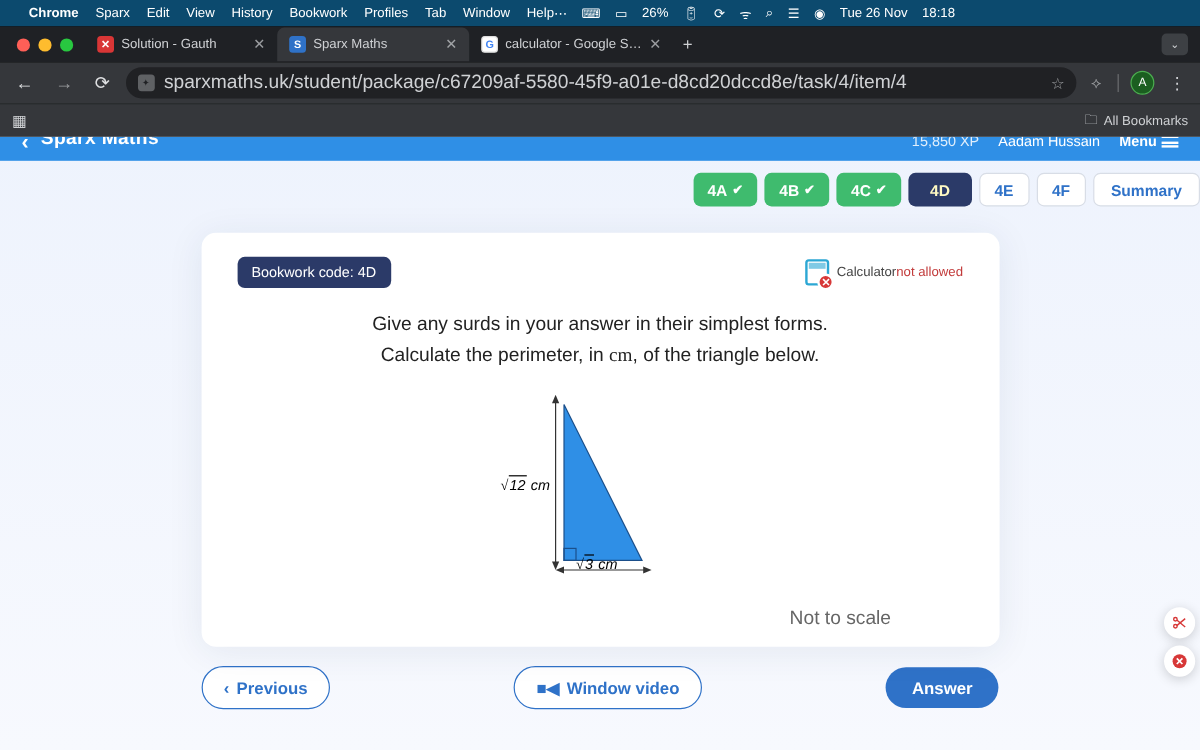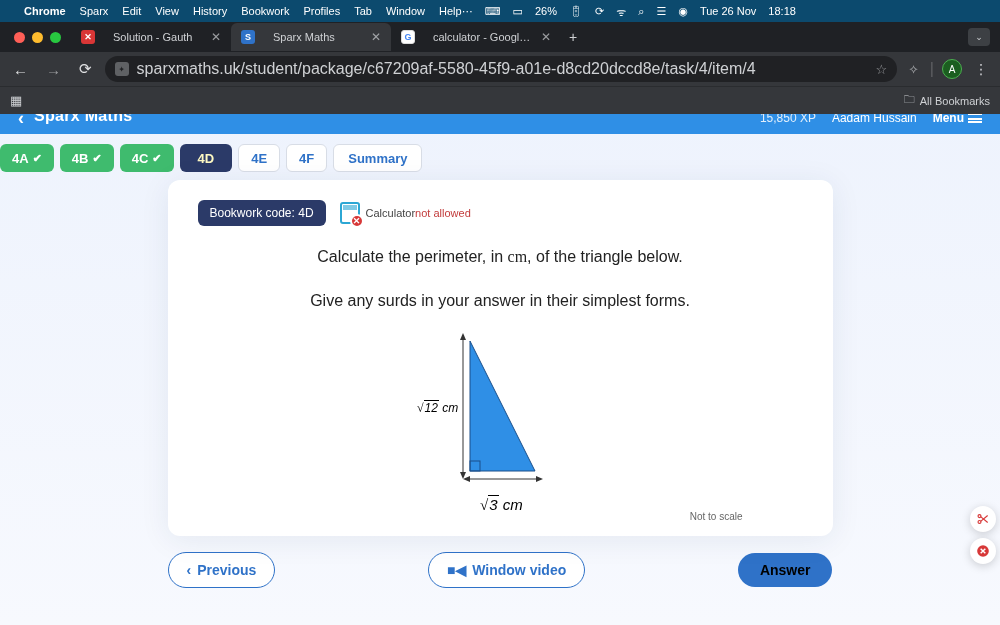--- a/index.html
+++ b/index.html
@@ -12,21 +12,21 @@
 .macbar-left span.bold { font-weight:600; }
 .macbar-right { display:flex; gap:12px; align-items:center; font-size:11px; }
 
 
 .tabstrip { height:30px; background:#1f2125; display:flex; align-items:center; padding:0 4px; }
 .traffic { display:flex; gap:7px; padding:0 10px; }
 .traffic span { width:11px; height:11px; border-radius:50%; display:block; }
 .tab { display:flex; align-items:center; gap:6px; padding:0 10px; height:28px; font-size:11px; color:#cfd1d4; border-radius:6px 6px 0 0; min-width:160px; max-width:170px; }
 .tab.active { background:#35373b; }
 .tab .favicon { width:14px; height:14px; border-radius:3px; display:flex; align-items:center; justify-content:center; font-size:9px; font-weight:bold; color:#fff; flex:0 0 14px; }
-.tab .title { white-space:nowrap; overflow:hidden; text-overflow:ellipsis; flex:1;margin-left:12px; }
+.tab .title { white-space:nowrap; overflow:hidden; text-overflow:ellipsis; flex:1; }
 .tab .close { margin-left:auto; font-size:12px; opacity:.7; }
 .newtab { color:#cfd1d4; padding:0 8px; font-size:14px; }
 .window-ctrl { margin-left:auto; width:22px; height:18px; background:#3d4044; border-radius:4px; display:flex; align-items:center; justify-content:center; color:#cfd1d4; font-size:9px; margin-right:6px; }
 
 
 .toolbar { height:34px; background:#35373b; display:flex; align-items:center; padding:0 8px; gap:8px; }
 .toolbar .nav { color:#9a9c9f; font-size:15px; padding:0 5px; }
 .toolbar .nav.enabled { color:#e0e1e3; }
 .urlbar { flex:1; height:26px; background:#202124; border-radius:13px; display:flex; align-items:center; padding:0 10px; gap:8px; }
 .urlbar .siteicon { width:14px; height:14px; background:#5f6164; border-radius:3px; display:flex; align-items:center; justify-content:center; font-size:8px; color:#202124; }
@@ -48,61 +48,61 @@
 .sparx-header { height:20px; background:#2f8fe6; display:flex; align-items:flex-start; color:#fff; padding:0 18px; overflow:hidden;}
 .sparx-header .back { font-size:18px; font-weight:bold; margin-top:-6px; }
 .sparx-header .logo { font-weight:700; font-size:16px; margin-left:10px; margin-top:-7px; letter-spacing:0.3px;}
 .sparx-header .right { margin-left:auto; display:flex; gap:16px; font-size:12px; margin-top:-3px; align-items:center;}
 .sparx-header .xp { opacity:.85; }
 .sparx-header .menu-link { font-weight:600; display:flex; align-items:center; gap:4px;}
 .menu-burger { display:inline-block; width:14px; height:10px; border-top:2px solid #fff; border-bottom:2px solid #fff; position:relative;}
 .menu-burger::after { content:""; position:absolute; top:3px; left:0; right:0; height:2px; background:#fff; }
 
 
-.pillrow { display:flex; gap:6px; justify-content:flex-start; padding:10px 0 8px; }
+.pillrow { display:flex; gap:6px; justify-content:flex-end; padding:10px 0 22px; }
 .pill { height:28px; border-radius:6px; display:flex; align-items:center; justify-content:center; font-size:13px; font-weight:600; padding:0 12px; gap:4px; }
 .pill.done { background:#3fbb6e; color:#fff; }
 .pill.current { background:#2b3a68; color:#fef9c3; padding:0 18px; }
 .pill.todo { background:#fff; border:1px solid #d8dde6; color:#2f72c8; }
 .pill.summary { background:#fff; border:1px solid #d8dde6; color:#2f72c8; padding:0 14px; }
 .check { font-size:11px; }
 
 
 .card { width:665px; margin:0 auto; background:#fff; border-radius:12px; box-shadow:0 4px 30px rgba(30,50,90,.08); padding:20px 30px 14px; position:relative; }
-.badgerow { display:flex; align-items:center; justify-content:flex-start; gap:14px; margin-bottom:18px; }
+.badgerow { display:flex; align-items:center; justify-content:space-between; gap:14px; margin-bottom:18px; }
 .bookwork { background:#2b3a68; color:#fff; font-size:12px; padding:6px 12px; border-radius:6px; }
 .calc { display:flex; align-items:center; gap:6px; font-size:11px; color:#c23b3b; }
 .calc-icon { width:20px; height:22px; position:relative; }
 .calc-icon .box { position:absolute; inset:0; border:2px solid #2ca7d4; border-radius:3px; }
 .calc-icon .screen { position:absolute; top:3px; left:3px; right:3px; height:5px; background:#2ca7d4; opacity:.6; }
 .calc-icon .x { position:absolute; bottom:-4px; right:-4px; width:14px; height:14px; background:#d73838; border:2px solid #fff; border-radius:50%; color:#fff; font-size:9px; display:flex; align-items:center; justify-content:center; font-weight:bold;}
 .calc-text { display:flex; line-height:1.1; }
 .calc-text .l1 { color:#444; }
 
 .qtext { text-align:center; font-size:16px; color:#222; line-height:1.6; }
 .qtext .cm { font-family:"Times New Roman",serif; }
 .qtext2 { margin-top:18px; }
 
 
 .figure { display:flex; flex-direction:column; align-items:center; margin-top:18px; position:relative; }
 .tri-wrap { position:relative; width:150px; height:165px;font-style:italic; }
 .tri-svg { position:absolute; left:35px; top:0; }
 .lbl-v { position:absolute; left:-8px; top:70px; font-family:"Times New Roman",serif; font-size:12px; }
-.lbl-h { position:absolute; left:55px; top:165px; font-family:"Times New Roman",serif; font-size:15px; }
+.lbl-h { position:absolute; left:55px; top:136px; font-family:"Times New Roman",serif; font-size:12px; }
 .sqrt { border-top:1px solid #000; padding:0 1px;}
-.scale { font-size:10px; color:#666; margin-top:15px; align-self:flex-end; margin-right:60px; }
+.scale { font-size:16px; color:#666; margin-top:15px; align-self:flex-end; margin-right:60px; }
 
 .zoom { color:#2f72c8; font-size:13px; font-weight:600; display:flex; gap:5px; align-items:center; justify-content:center; margin-top:16px; cursor:pointer;}
 .zoom svg { width:14px; height:14px; }
 
 
 .bottomrow { display:flex; justify-content:space-between; align-items:center; width:665px; margin:16px auto 0; }
 .btn { border-radius:22px; font-size:14px; font-weight:600; padding:9px 18px; display:flex; align-items:center; gap:6px; cursor:pointer; }
 .btn.outline { background:#fff; border:1.5px solid #2f72c8; color:#2f72c8; }
-.btn.solid { background:#2f72c8; color:#000000; border:none; padding:9px 22px; }
+.btn.solid { background:#2f72c8; color:#ffffff; border:none; padding:9px 22px; }
 
 
 .float { position:absolute; right:4px; width:26px; height:26px; border-radius:50%; background:#fff; box-shadow:0 2px 10px rgba(0,0,0,.18); display:flex; align-items:center; justify-content:center; }
 .float.f1 { top:392px; } .float.f2 { top:424px; }
 .float svg { width:14px; height:14px; }
 </style>
 </head>
 <body>
 
 <div class="macbar">
@@ -234,24 +234,24 @@
             <div class="screen"></div>
             <div class="x">✕</div>
         </div>
         <div class="calc-text">
           <span class="l1">Calculator</span>
           <span>not allowed</span>
         </div>
       </div>
     </div>
 
+    <div class="qtext qtext2">Give any surds in your answer in their simplest forms.</div>
     <div class="qtext">
       <span>Calculate the perimeter, in </span><span class="cm">cm</span><span>, of the triangle below.</span>
     </div>
-    <div class="qtext qtext2">Give any surds in your answer in their simplest forms.</div>
 
     <div class="figure">
       <div class="tri-wrap">
         <svg class="tri-svg" width="110" height="160">
           <polygon points="10,10 10,140 75,140" fill="#2f8fe6" stroke="#1b4f8a" stroke-width="1"></polygon>
           <rect x="10" y="130" width="10" height="10" fill="none" stroke="#1b4f8a" stroke-width="1"></rect>
           <line x1="3" y1="5" x2="3" y2="145" stroke="#333" stroke-width="1"></line>
           <polygon points="3,2 0,9 6,9" fill="#333"></polygon>
           <polygon points="3,148 0,141 6,141" fill="#333"></polygon>
           <line x1="6" y1="148" x2="80" y2="148" stroke="#333" stroke-width="1"></line>

